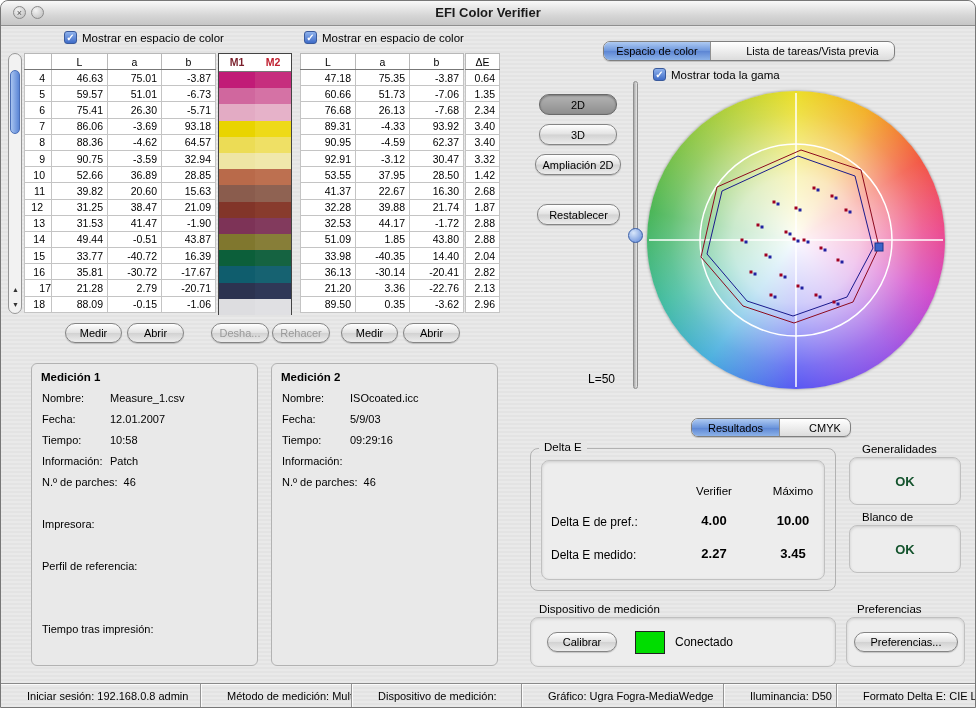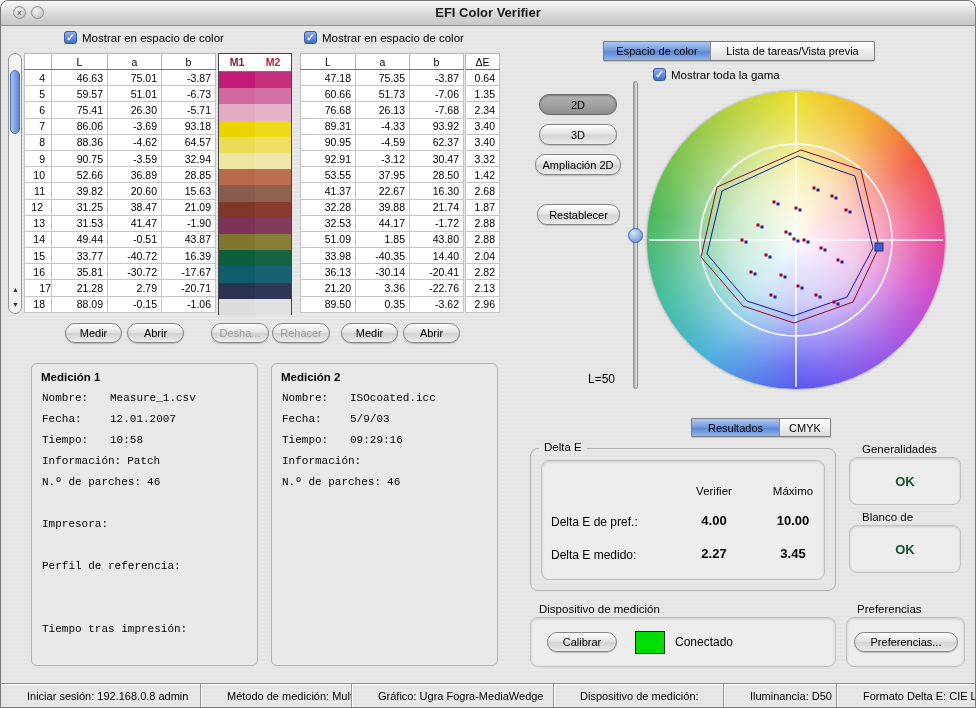--- a/index.html
+++ b/index.html
@@ -18,26 +18,26 @@
   .m1h{color:#7a1f2b;} .m2h{color:#c02030;}
   .swbody{display:flex;flex-direction:column;height:243px;}
   .swrow{flex:1;display:flex;}
   .swrow div{flex:1;}
   .btn{position:absolute;display:flex;align-items:center;justify-content:center;height:20px;border:1px solid #858585;border-radius:10px;background:linear-gradient(#ffffff,#e2e2e2 48%,#d2d2d2 52%,#ececec);font-size:11px;color:#000;box-shadow:0 1px 1px rgba(0,0,0,.18);cursor:pointer;box-sizing:border-box;}
   .btn.dis{color:#9a9a9a;}
   .btn.pressed{background:linear-gradient(#b4b4b4,#8e8e8e);border-color:#6a6a6a;box-shadow:inset 0 1px 2px rgba(0,0,0,.35);}
   .panel{position:absolute;border:1px solid #b2b2b2;border-radius:6px;background:#e9e9e9;box-sizing:border-box;}
   .paneltitle{position:absolute;left:9px;top:7px;font-size:11.5px;font-weight:bold;}
   .fields{position:absolute;left:10px;top:28px;right:6px;}
-  .field{height:21px;font-size:11px;white-space:nowrap;overflow:hidden;font-family:Liberation Mono, monospace;}
+  .field{height:21px;font-size:11px;white-space:nowrap;overflow:hidden;}
   .field .lbl{display:inline-block;min-width:62px;}
   .field .val{margin-left:6px;}
-  .tabs{position:absolute;display:flex;height:20px;border:1px solid #7f7f7f;border-radius:1px;overflow:hidden;background:linear-gradient(#fff,#dcdcdc);font-size:11px;box-shadow:0 1px 1px rgba(0,0,0,.18);box-sizing:border-box;}
+  .tabs{position:absolute;display:flex;height:20px;border:1px solid #7f7f7f;border-radius:7px;overflow:hidden;background:linear-gradient(#fff,#dcdcdc);font-size:11px;box-shadow:0 1px 1px rgba(0,0,0,.18);box-sizing:border-box;}
   .tab{display:flex;align-items:center;justify-content:center;border-right:1px solid #8f8f8f;box-sizing:border-box;}
-  .tab:last-child{border-right:none;}
+  .tab:last-child{border-right:none;margin-left:20px;}
   .tab.sel{background:linear-gradient(#aecaf2 0%,#6d96dc 50%,#5d86d4 52%,#8cb2e8 100%);}
   .groove{position:absolute;width:5px;background:linear-gradient(90deg,#aaa,#e8e8e8);border:1px solid #8f8f8f;border-radius:3px;box-sizing:border-box;}
   .sthumb{position:absolute;width:15px;height:15px;border-radius:50%;background:radial-gradient(circle at 35% 30%,#d8e6fa,#5c86d8);border:1px solid #3a5fa8;box-sizing:border-box;}
   .wheel{position:absolute;border-radius:50%;background:conic-gradient(from 0deg,#e8d800,#f0a000 8%,#f03820 16%,#e82878 24%,#c828c0 31%,#8838e0 39%,#3838f0 50%,#28a0d8 60%,#20b090 68%,#28a838 78%,#88c020 89%,#e8d800 100%);box-shadow:0 0 3px rgba(0,0,0,.4);}
   .wheel::after{content:"";position:absolute;inset:0;border-radius:50%;background:radial-gradient(circle,rgba(255,255,255,.97) 0%,rgba(255,255,255,.75) 30%,rgba(255,255,255,.28) 60%,rgba(255,255,255,0) 85%);}
   .overlay{position:absolute;}
   .well{position:absolute;background:#ededed;border:1px solid #c0c0c0;border-radius:8px;box-shadow:inset 0 1px 3px rgba(0,0,0,.14);box-sizing:border-box;}
   .group{position:absolute;border:1px solid #b2b2b2;border-radius:8px;box-sizing:border-box;}
   .grouptitle{position:absolute;top:-8px;left:8px;background:#e6e6e6;padding:0 5px;font-size:11.5px;}
   .sectitle{position:absolute;font-size:11.5px;}
@@ -540,19 +540,19 @@
   </div>
 
   <div class="sectitle" style="left:856px;top:602px">Preferencias</div>
   <div class="well" style="left:845px;top:616px;width:119px;height:50px">
     <div class="btn" style="left:7px;top:14px;width:104px">Preferencias...</div>
   </div>
 
   <div class="statusbar" id="statusitems">
       <div class="sbitem" style="width:200px">Iniciar sesión: 192.168.0.8 admin</div>
       <div class="sbitem" style="width:151px">Método de medición: Multi</div>
+      <div class="sbitem" style="width:170px">Dispositivo de medición:</div>
       <div class="sbitem" style="width:202px">Gráfico: Ugra Fogra-MediaWedge</div>
-      <div class="sbitem" style="width:170px">Dispositivo de medición:</div>
       <div class="sbitem" style="width:113px">Iluminancia: D50</div>
       <div class="sbitem">Formato Delta E: CIE L*a*b</div>
     </div>
 
 </div>
 
 </body></html>

